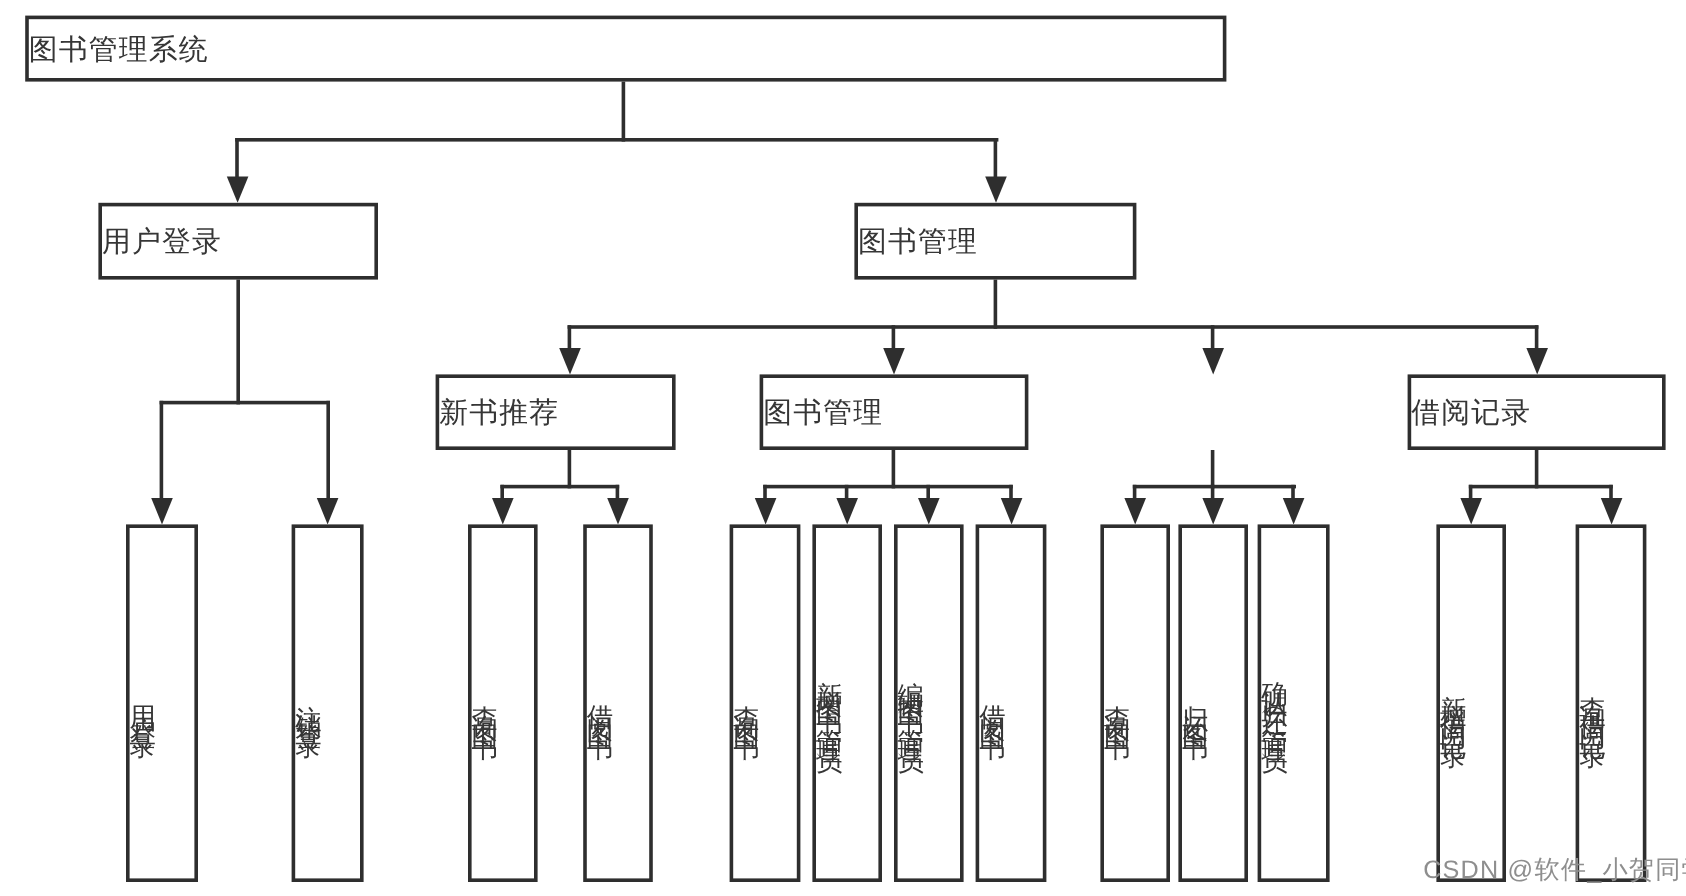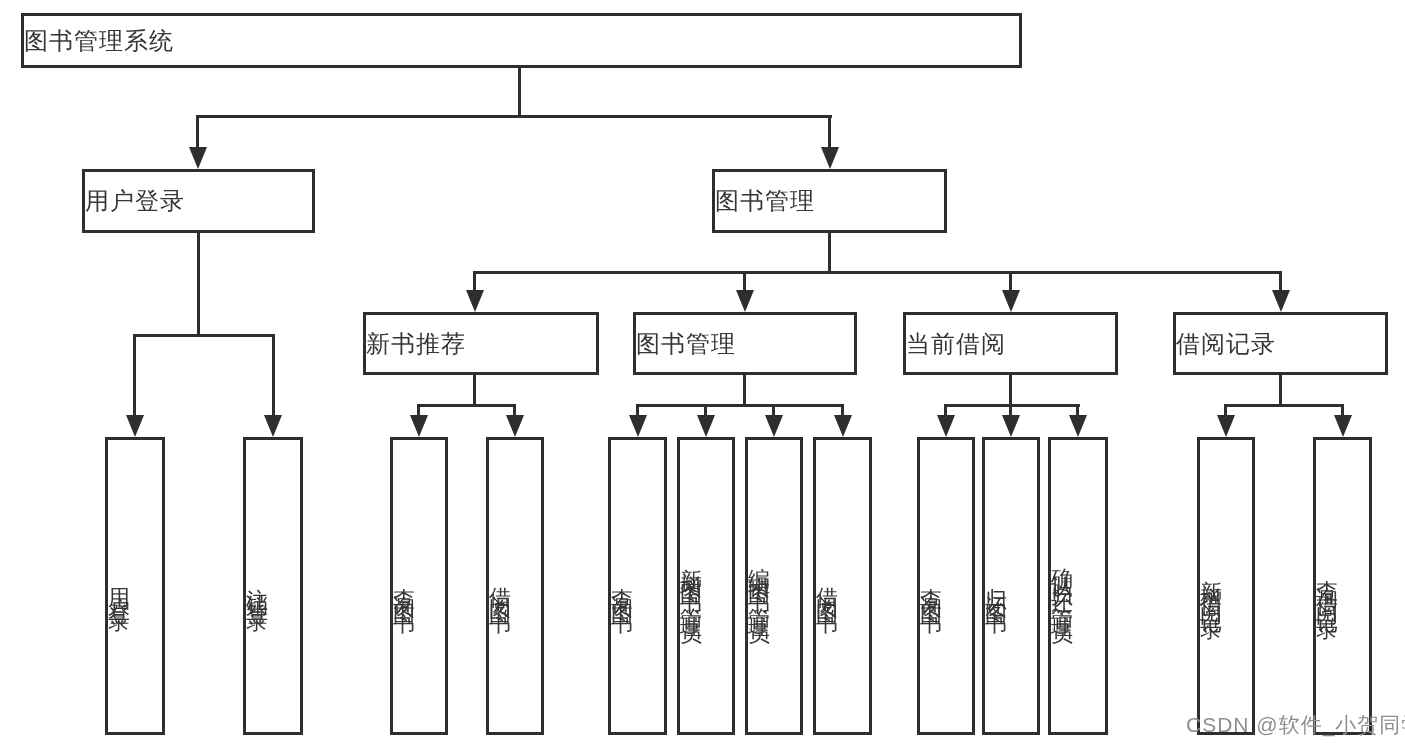--- a/index.html
+++ b/index.html
@@ -83,28 +83,25 @@
   <div class="hline" style="left:473px; top:271px; width:809px;"></div>
   <div class="vline" style="left:473px;  top:271px; height:21px;"></div>
   <div class="arrow" style="left:466px;  top:290px;"></div>
   <div class="vline" style="left:743px;  top:271px; height:21px;"></div>
   <div class="arrow" style="left:736px;  top:290px;"></div>
   <div class="vline" style="left:1009px; top:271px; height:21px;"></div>
   <div class="arrow" style="left:1002px; top:290px;"></div>
   <div class="vline" style="left:1279px; top:271px; height:21px;"></div>
   <div class="arrow" style="left:1272px; top:290px;"></div>
 
-  <div class="node" style="left:363px; top:312px; width:236px; height:63px;">
+  <div class="node" style="left:363px; top:312px; width:200px; height:63px;">
     <span>新书推荐</span>
   </div>
   <div class="node" style="left:633px; top:312px; width:224px; height:63px;">
     <span>图书管理</span>
-  </div>
-  <div class="node" style="left:903px; top:312px; width:215px; height:63px;">
-    <span>当前借阅</span>
   </div>
   <div class="node" style="left:1173px; top:312px; width:215px; height:63px;">
     <span>借阅记录</span>
   </div>
 
   <div class="vline" style="left:473px; top:375px; height:32px;"></div>
   <div class="hline" style="left:417px; top:404px; width:99px;"></div>
   <div class="vline" style="left:417px; top:404px; height:14px;"></div>
   <div class="arrow" style="left:410px; top:415px;"></div>
   <div class="vline" style="left:513px; top:404px; height:14px;"></div>

